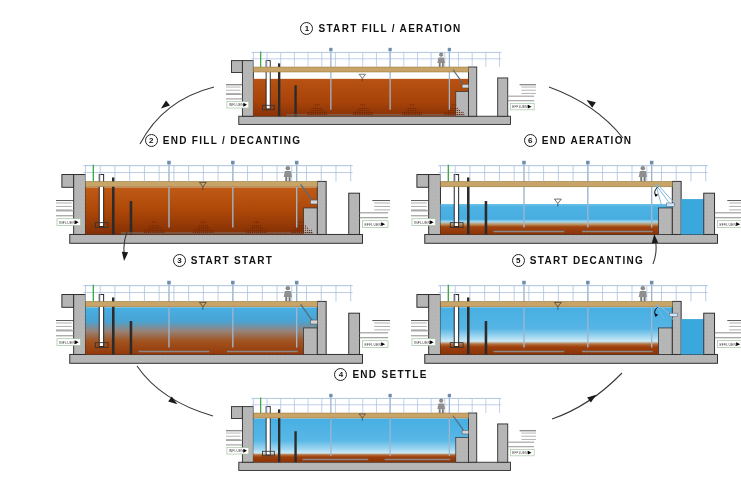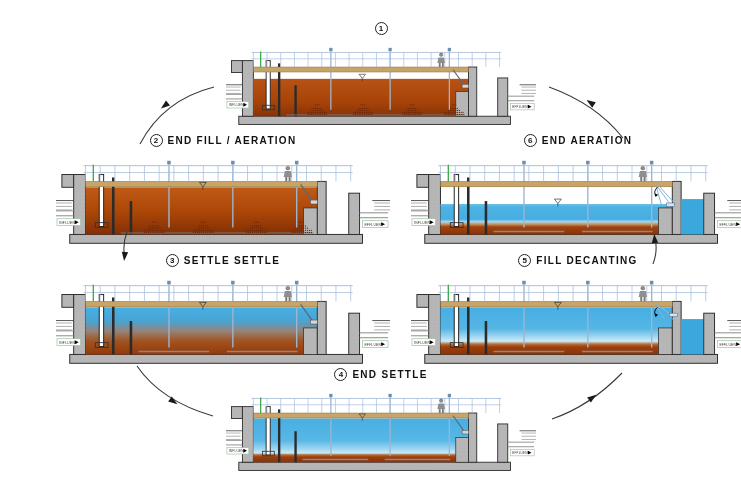--- a/index.html
+++ b/index.html
@@ -24,20 +24,21 @@
   #cycle-arrows{position:absolute;left:0;top:0;pointer-events:none;}
 </style>
 </head>
 <body>
 
 <div id="canvas">
 
   <div class="stage s1">
     <div class="stage-title">
       <span class="badge">1</span>
+      <span class="stage-label">START FILL / AERATION</span>
     </div>
     <div class="tank-mount">
         <svg viewBox="0 0 340 100" xmlns="http://www.w3.org/2000/svg">
           <defs>
             <linearGradient id="gt0" x1="0" y1="0" x2="0" y2="1">
               <stop offset="0" stop-color="#b85214"></stop>
               <stop offset="0.6" stop-color="#a84409"></stop>
               <stop offset="1" stop-color="#8a3206"></stop>
             </linearGradient>
             <pattern id="pt0" width="4" height="4" patternUnits="userSpaceOnUse">
@@ -261,21 +262,21 @@
           <path d="M331 75.5 l4 2 -4 2 z" fill="#000"></path>
           <path d="M146 42 h7 l-3.5 4.5 z" fill="none" stroke="#333" stroke-width="0.7"></path>
           <line x1="149.5" y1="46.5" x2="149.5" y2="49.5" stroke="#333" stroke-width="0.7"></line>
         </svg>
       </div>
   </div>
 
   <div class="stage s2">
     <div class="stage-title">
       <span class="badge">2</span>
-      <span class="stage-label">END FILL / AERATION</span>
+      <span class="stage-label">END FILL / DECANTING</span>
     </div>
     <div class="tank-mount">
         <svg viewBox="0 0 340 100" xmlns="http://www.w3.org/2000/svg">
           <defs>
             <linearGradient id="gt1" x1="0" y1="0" x2="0" y2="1">
               <stop offset="0" stop-color="#c05a16"></stop>
               <stop offset="0.5" stop-color="#ad4708"></stop>
               <stop offset="1" stop-color="#832f05"></stop>
             </linearGradient>
             <pattern id="pt1" width="4" height="4" patternUnits="userSpaceOnUse">
@@ -499,21 +500,21 @@
           <path d="M331 75.5 l4 2 -4 2 z" fill="#000"></path>
           <path d="M146 35 h7 l-3.5 4.5 z" fill="none" stroke="#333" stroke-width="0.7"></path>
           <line x1="149.5" y1="39.5" x2="149.5" y2="42.5" stroke="#333" stroke-width="0.7"></line>
         </svg>
       </div>
   </div>
 
   <div class="stage s3">
     <div class="stage-title">
       <span class="badge">3</span>
-      <span class="stage-label">SETTLE SETTLE</span>
+      <span class="stage-label">START START</span>
     </div>
     <div class="tank-mount">
         <svg viewBox="0 0 340 100" xmlns="http://www.w3.org/2000/svg">
           <defs>
             <linearGradient id="gt2" x1="0" y1="0" x2="0" y2="1">
               <stop offset="0" stop-color="#47b0e4"></stop>
               <stop offset="0.3" stop-color="#4aa3d2"></stop>
               <stop offset="0.5" stop-color="#96837a"></stop>
               <stop offset="0.72" stop-color="#a1531f"></stop>
               <stop offset="1" stop-color="#95380a"></stop>
@@ -687,21 +688,21 @@
           <path d="M331 75.5 l4 2 -4 2 z" fill="#000"></path>
           <path d="M146 35 h7 l-3.5 4.5 z" fill="none" stroke="#333" stroke-width="0.7"></path>
           <line x1="149.5" y1="39.5" x2="149.5" y2="42.5" stroke="#333" stroke-width="0.7"></line>
         </svg>
       </div>
   </div>
 
   <div class="stage s5">
     <div class="stage-title">
       <span class="badge">5</span>
-      <span class="stage-label">FILL DECANTING</span>
+      <span class="stage-label">START DECANTING</span>
     </div>
     <div class="tank-mount">
         <svg viewBox="0 0 340 100" xmlns="http://www.w3.org/2000/svg">
           <defs>
             <linearGradient id="gt4" x1="0" y1="0" x2="0" y2="1">
               <stop offset="0" stop-color="#47afe3"></stop>
               <stop offset="0.45" stop-color="#55b5e5"></stop>
               <stop offset="0.62" stop-color="#9fd6f0"></stop>
               <stop offset="0.72" stop-color="#cdeaf6"></stop>
               <stop offset="0.78" stop-color="#b4703d"></stop>

